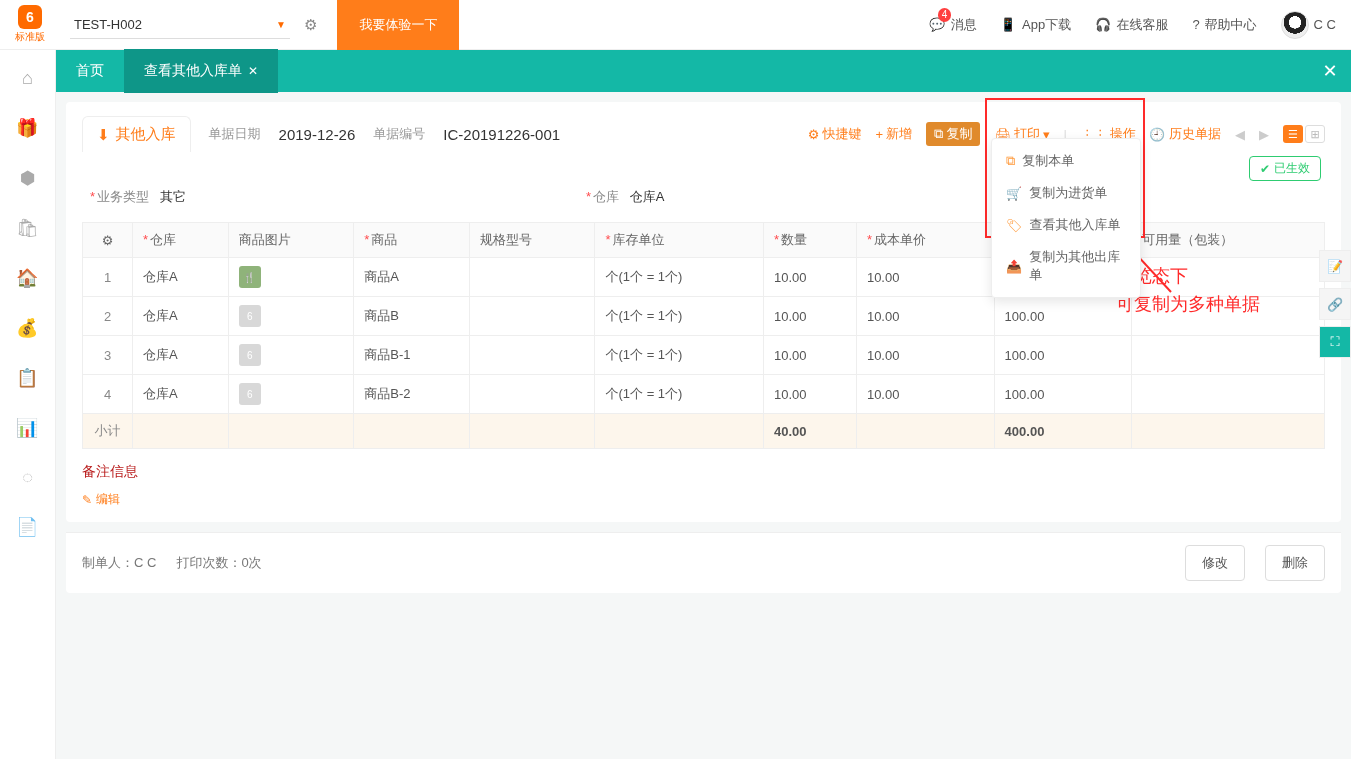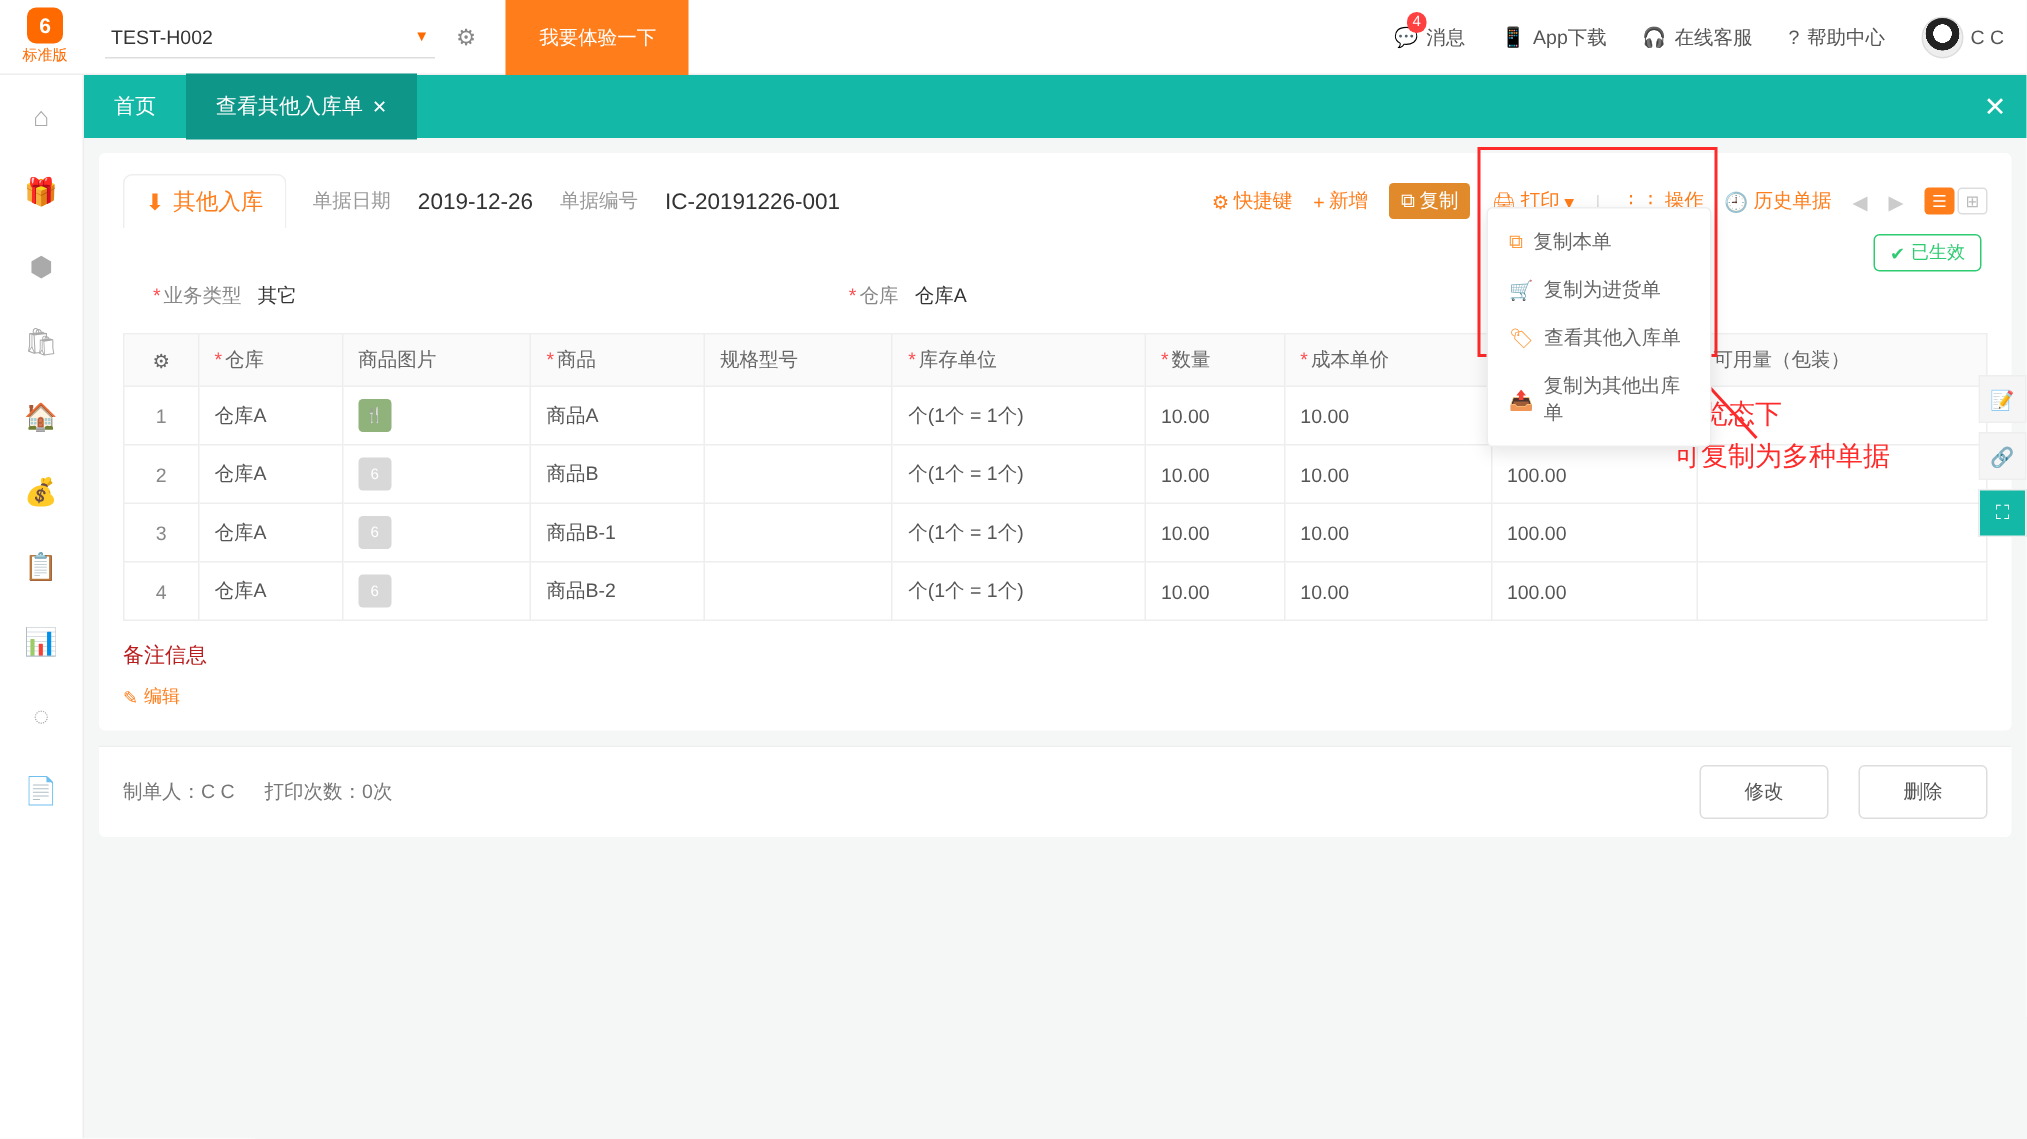--- a/index.html
+++ b/index.html
@@ -32,37 +32,37 @@
 .hdr-val{color:#333;font-size:15px}
 .head-actions{margin-left:auto;display:flex;align-items:center;gap:14px;color:#999;font-size:13px}
 .ha{display:flex;align-items:center;gap:3px;cursor:pointer}
 .ha.orange{color:#ff7d1a}
 .copy-btn{background:#e08a2c;color:#fff;padding:3px 8px;border-radius:3px;display:flex;align-items:center;gap:3px}
 .view-toggle{display:flex;gap:2px}
 .vt{width:20px;height:18px;border-radius:3px;display:flex;align-items:center;justify-content:center;font-size:11px}
 .vt.on{background:#ff7d1a;color:#fff}
 .vt.off{border:1px solid #ddd;color:#bbb}
 .status-pill{position:absolute;right:20px;top:54px;border:1px solid #2ecc71;color:#2ecc71;padding:3px 10px;border-radius:4px;font-size:12px;display:flex;align-items:center;gap:4px}
-.meta-row{display:flex;gap:48px;margin:36px 20px 16px}
+.meta-row{display:flex;gap:80px;margin:36px 8px 16px}
 .req{color:#ff4d4f;margin-right:2px}
 .meta-lbl{color:#888}
 .table{width:100%;border-collapse:collapse;margin-top:6px;font-size:13px}
 .table th,.table td{border:1px solid #eee;padding:8px 10px;text-align:left;color:#555}
 .table th{background:#fafafa;font-weight:normal;color:#666}
 .table .rownum{text-align:center;color:#888;width:50px}
 .pimg{width:22px;height:22px;background:#8fb37a;border-radius:3px;display:inline-flex;align-items:center;justify-content:center;color:#fff;font-size:10px}
 .pimg.grey{background:#d8d8d8}
 .subtotal td{background:#fdf6ec}
 .remark-sec{margin-top:14px}
 .remark-title{color:#b91c1c;font-size:14px;margin-bottom:8px}
 .remark-empty{color:#bbb;font-size:12px}
 .edit-link{color:#ff7d1a;font-size:12px;margin-top:10px;display:flex;align-items:center;gap:4px}
 .footer{margin:0 10px 10px;padding:12px 16px;display:flex;align-items:center;border-top:1px solid #eee;background:#fff;border-radius:0 0 4px 4px;color:#777;gap:20px}
 .footer .sp{flex:1}
-.fbtn{border:1px solid #ddd;background:#fff;padding:8px 29px;border-radius:4px;color:#555;font-size:13px}
+.fbtn{border:1px solid #ddd;background:#fff;padding:8px 16px;border-radius:4px;color:#555;font-size:13px}
 .dropdown{position:absolute;top:36px;right:200px;background:#fff;border:1px solid #eee;box-shadow:0 4px 12px rgba(0,0,0,.1);border-radius:4px;padding:6px 0;width:150px;z-index:20}
 .dropdown .ditem{padding:7px 14px;display:flex;align-items:center;gap:7px;color:#666;cursor:pointer;font-size:13px}
 .dropdown .ditem .di{color:#ff9a3c;font-size:13px}
 .red-box{position:absolute;border:2px solid #ff2a2a;top:-4px;right:196px;width:160px;height:140px;pointer-events:none;z-index:19}
 .annot-text{position:absolute;left:1050px;top:160px;color:#ff2a2a;font-size:18px;line-height:28px;white-space:nowrap;z-index:18}
 .right-dock{position:fixed;right:0;top:250px;display:flex;flex-direction:column;gap:6px}
 .right-dock .rd{width:32px;height:32px;background:#f5f5f5;display:flex;align-items:center;justify-content:center;color:#aaa;border:1px solid #eee}
 .right-dock .rd.teal{background:#14b8a6;color:#fff}
 .arrow-svg{position:absolute;left:935px;top:30px;z-index:17;pointer-events:none}
 .content-wrap{position:relative;flex:1;overflow:auto}
@@ -251,20 +251,32 @@
                 <td>仓库A</td>
                 <td><span class="pimg grey">6</span></td>
                 <td>商品B-2</td>
                 <td></td>
                 <td>个(1个 = 1个)</td>
                 <td>10.00</td>
                 <td>10.00</td>
                 <td>100.00</td>
                 <td></td>
               </tr>
+              <tr class="subtotal">
+                <td class="rownum">小计</td>
+                <td></td>
+                <td></td>
+                <td></td>
+                <td></td>
+                <td></td>
+                <td><b>40.00</b></td>
+                <td></td>
+                <td><b>400.00</b></td>
+                <td></td>
+              </tr>
             </tbody>
       </table>
 
       <div class="remark-sec">
         <div class="remark-title">备注信息</div>
         <div class="edit-link">✎ <span>编辑</span></div>
       </div>
 
       <div class="annot-text">
         <div>浏览态下</div>

